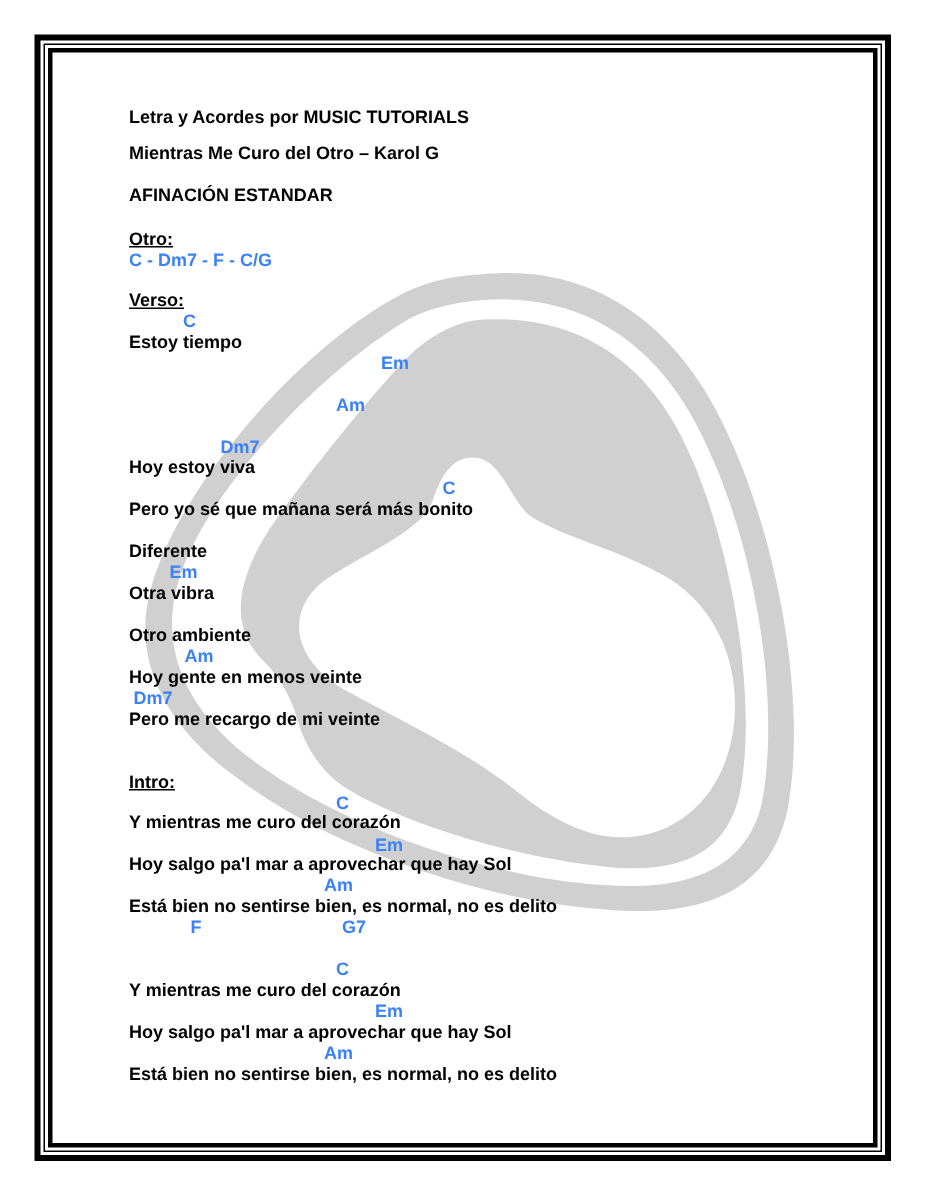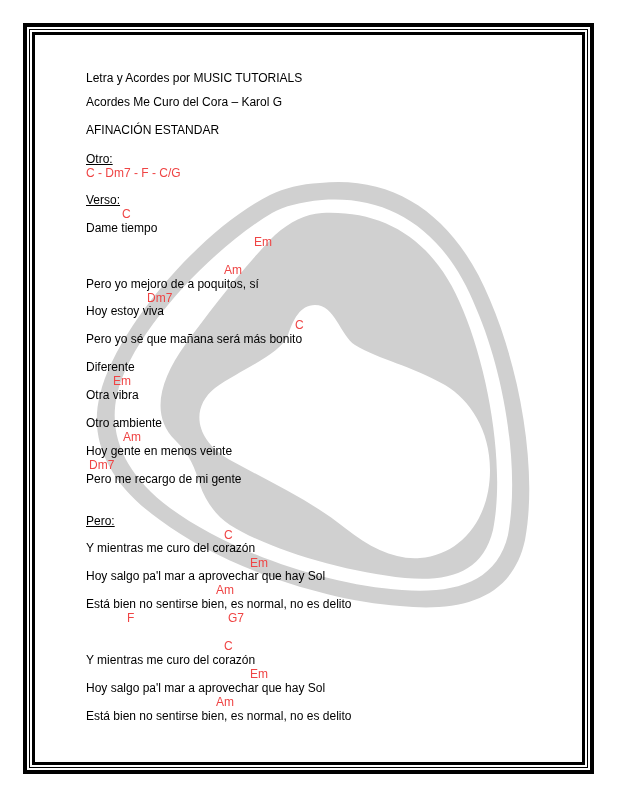--- a/index.html
+++ b/index.html
@@ -6,23 +6,23 @@
   body { width:618px; height:800px; position:relative; overflow:hidden;
          font-family:"Liberation Sans", sans-serif; }
   .page { position:absolute; left:0; top:0; width:618px; height:800px; background:#fff; }
   .border-outer { position:absolute; left:23px; top:23px; width:571px; height:751px;
                   border:4px solid #000; box-sizing:border-box; }
   .border-mid { position:absolute; left:29px; top:29px; width:559px; height:739px;
                 border:1.5px solid #000; box-sizing:border-box; }
   .border-inner { position:absolute; left:32px; top:32px; width:553px; height:733px;
                   border:3px solid #000; box-sizing:border-box; }
   .watermark { position:absolute; left:0; top:0; width:618px; height:800px; }
-  .line { position:absolute; left:86px; font-weight:normal; font-size:12px;
+  .line { position:absolute; left:86px; font-weight:bold; font-size:12px;
           line-height:14px; white-space:pre; color:#000; }
-  .chord { color:#ef4444; }
+  .chord { color:#3b82f6; }
   .u { text-decoration:underline; }
 </style>
 </head>
 <body>
 
 <div class="page">
 
   <svg class="watermark" viewBox="0 0 618 800">
 
     <path d="M 320 183
@@ -62,56 +62,55 @@
              C 490 430, 470 400, 445 385
              C 410 365, 380 360, 355 345
              C 340 335, 335 305, 315 305 Z" fill="#D0D0D0" fill-rule="evenodd"></path>
   </svg>
 
   <div class="border-outer"></div>
   <div class="border-mid"></div>
   <div class="border-inner"></div>
 
   <div class="line" style="top:71px">Letra y Acordes por MUSIC TUTORIALS</div>
-  <div class="line" style="top:95px">Acordes Me Curo del Cora – Karol G</div>
+  <div class="line" style="top:95px">Mientras Me Curo del Otro – Karol G</div>
   <div class="line" style="top:123px">AFINACIÓN ESTANDAR</div>
 
   <div class="line u" style="top:152px">Otro:</div>
   <div class="line chord" style="top:166px">C - Dm7 - F - C/G</div>
 
   <div class="line u" style="top:193px">Verso:</div>
 
   <div class="line chord" style="top:207px;left:122px">C</div>
-  <div class="line" style="top:221px">Dame tiempo</div>
+  <div class="line" style="top:221px">Estoy tiempo</div>
 
   <div class="line chord" style="top:235px;left:254px">Em</div>
 
   <div class="line chord" style="top:263px;left:224px">Am</div>
-  <div class="line" style="top:277px">Pero yo mejoro de a poquitos, sí</div>
 
   <div class="line chord" style="top:291px;left:147px">Dm7</div>
   <div class="line" style="top:304px">Hoy estoy viva</div>
 
   <div class="line chord" style="top:318px;left:295px">C</div>
   <div class="line" style="top:332px">Pero yo sé que mañana será más bonito</div>
 
   <div class="line" style="top:360px">Diferente</div>
 
   <div class="line chord" style="top:374px;left:113px">Em</div>
   <div class="line" style="top:388px">Otra vibra</div>
 
   <div class="line" style="top:416px">Otro ambiente</div>
 
   <div class="line chord" style="top:430px;left:123px">Am</div>
   <div class="line" style="top:444px">Hoy gente en menos veinte</div>
 
   <div class="line chord" style="top:458px;left:89px">Dm7</div>
-  <div class="line" style="top:472px">Pero me recargo de mi gente</div>
+  <div class="line" style="top:472px">Pero me recargo de mi veinte</div>
 
-  <div class="line u" style="top:514px">Pero:</div>
+  <div class="line u" style="top:514px">Intro:</div>
 
   <div class="line chord" style="top:528px;left:224px">C</div>
   <div class="line" style="top:541px">Y mientras me curo del corazón</div>
 
   <div class="line chord" style="top:556px;left:250px">Em</div>
   <div class="line" style="top:569px">Hoy salgo pa'l mar a aprovechar que hay Sol</div>
 
   <div class="line chord" style="top:583px;left:216px">Am</div>
   <div class="line" style="top:597px">Está bien no sentirse bien, es normal, no es delito</div>
 

